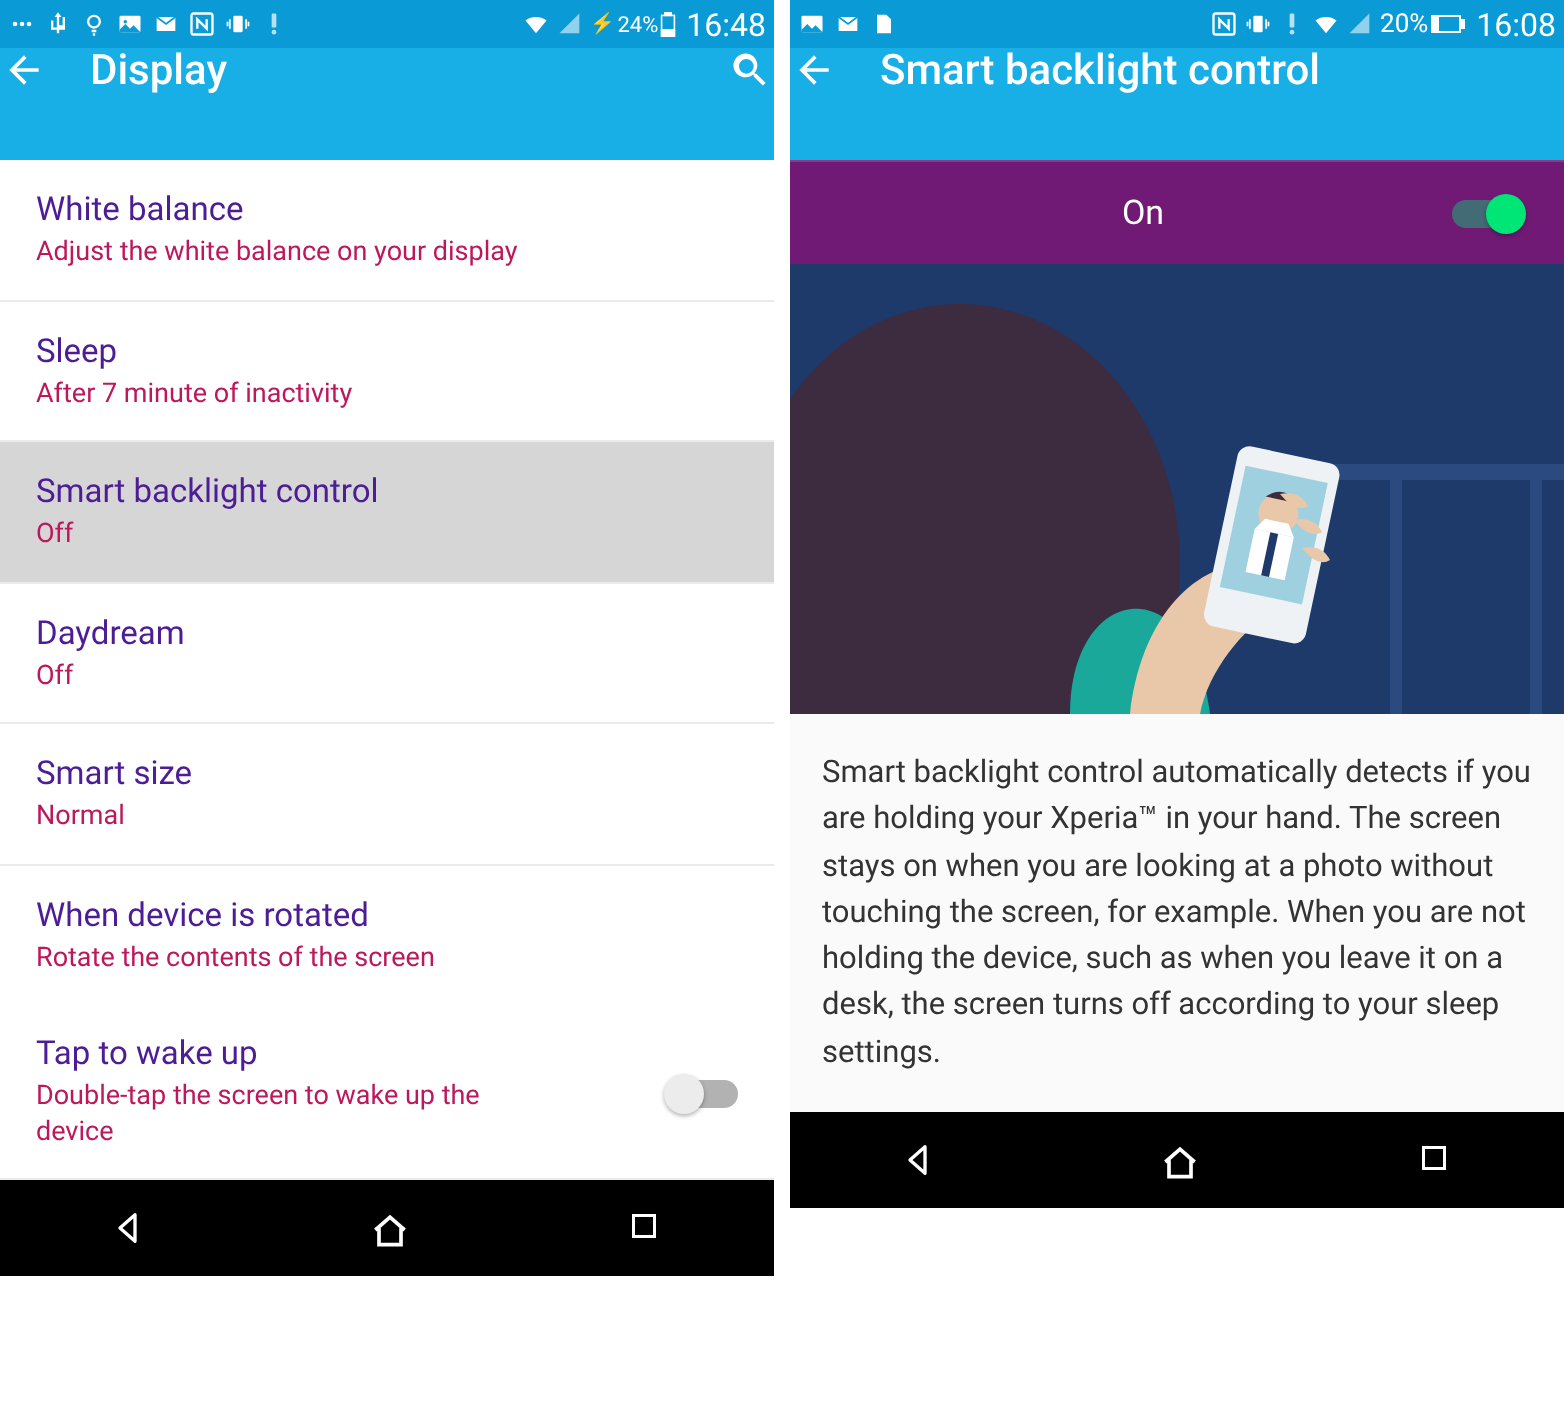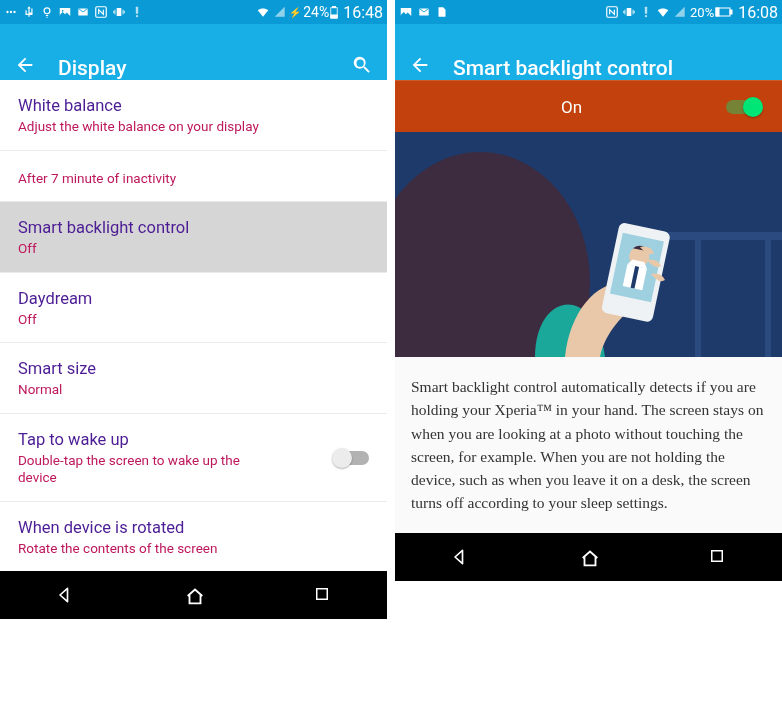--- a/index.html
+++ b/index.html
@@ -29,22 +29,22 @@
 .statusbar .sb-left { display: flex; gap: 4px; align-items: center; }
 .statusbar .sb-right { margin-left: auto; display: flex; gap: 3px; align-items: center; }
 .sb-ic { width: 14px; height: 14px; display: inline-flex; align-items: center; justify-content: center; }
 .sb-clock { font-weight: 400; font-size: 16px; margin-left: 2px; }
 .batt { display: inline-flex; align-items: center; gap: 1px; }
 .appbar {
   background: #18aee6;
   color: #fff;
   height: 56px;
   display: flex;
-  align-items: flex-end;
-  padding: 0 14px;
+  align-items: flex-start;
+  padding: 0 1px;
   gap: 22px;
 }
 .appbar .title { font-size: 21px; font-weight: 500; }
 .appbar .spacer { flex: 1; }
 .list { flex: 1; background: #fff; }
 .row {
   padding: 16px 18px 14px;
   border-bottom: 1px solid #eaeaea;
   display: flex;
   align-items: center;
@@ -64,40 +64,40 @@
   background: #ececec; box-shadow: 0 1px 2px rgba(0,0,0,.3);
 }
 .navbar {
   height: 48px; background: #000; display: flex;
   justify-content: space-around; align-items: center;
 }
 .navbar .nb-ic { width: 20px; height: 20px; color: #fff; }
 
 
 .togglebar {
-  background: #c2410c; color: #fff; height: 52px;
+  background: #701a75; color: #fff; height: 52px;
   display: flex; align-items: center; padding: 0 22px;
   border-top: 1px solid rgba(255,255,255,.15);
 }
 .togglebar .lbl { flex: 1; text-align: center; font-size: 17px; }
 .togglebar .switch-on {
   width: 34px; height: 14px; border-radius: 7px;
   background: rgba(0,230,118,.4); position: relative;
 }
 .togglebar .switch-on::after {
   content: ""; position: absolute; right: -3px; top: -3px;
   width: 20px; height: 20px; border-radius: 50%;
   background: #00e676; box-shadow: 0 1px 2px rgba(0,0,0,.3);
 }
 .illus {
   width: 100%; height: 225px; display: block;
 }
 .desc {
   padding: 18px 16px; background: #fafafa;
-  font-size: 15.5px; color: #333; line-height: 1.5; font-family: Liberation Serif, serif;
+  font-size: 15.5px; color: #333; line-height: 1.5;
 }
 </style>
 </head>
 <body>
 
 <div class="phone">
   <div class="statusbar">
     <div class="sb-left">
       <span class="sb-ic">
         <svg viewBox="0 0 24 24" width="14" height="14" fill="#fff">
@@ -155,21 +155,21 @@
             <path d="M12 20l9-11c-5-4-13-4-18 0l9 11z"></path>
           </svg>
       </span>
       <span class="sb-ic">
         <svg viewBox="0 0 24 24" width="14" height="14" fill="#fff" opacity=".55">
             <path d="M3 20L20 3v17H3z"></path>
           </svg>
       </span>
       <span class="batt">
         <span style="font-size:10px">⚡</span>
-        <span style="font-size:14px">24%</span>
+        <span style="font-size:11px">24%</span>
         <svg viewBox="0 0 10 16" width="8" height="13" fill="none" stroke="#fff">
             <rect x="1" y="2" width="8" height="13"></rect>
             <rect x="3" y="0" width="4" height="2" fill="#fff"></rect>
             <rect x="1" y="11" width="8" height="4" fill="#fff"></rect>
           </svg>
       </span>
       <span class="sb-clock">16:48</span>
     </div>
   </div>
 
@@ -190,20 +190,21 @@
 
   <div class="list">
     <div class="row">
       <div class="txt">
         <div class="ttl">White balance</div>
         <div class="sub">Adjust the white balance on your display</div>
       </div>
     </div>
     <div class="row">
       <div class="txt">
+        <div class="ttl">Sleep</div>
         <div class="sub">After 7 minute of inactivity</div>
       </div>
     </div>
     <div class="row selected">
       <div class="txt">
         <div class="ttl">Smart backlight control</div>
         <div class="sub">Off</div>
       </div>
     </div>
     <div class="row">
@@ -211,32 +212,32 @@
         <div class="ttl">Daydream</div>
         <div class="sub">Off</div>
       </div>
     </div>
     <div class="row">
       <div class="txt">
         <div class="ttl">Smart size</div>
         <div class="sub">Normal</div>
       </div>
     </div>
+    <div class="row" style="border-bottom:none">
+      <div class="txt">
+        <div class="ttl">When device is rotated</div>
+        <div class="sub">Rotate the contents of the screen</div>
+      </div>
+    </div>
     <div class="row">
       <div class="txt">
         <div class="ttl">Tap to wake up</div>
         <div class="sub" style="max-width:260px">Double-tap the screen to wake up the device</div>
       </div>
       <div class="switch off"></div>
-    </div>
-    <div class="row" style="border-bottom:none">
-      <div class="txt">
-        <div class="ttl">When device is rotated</div>
-        <div class="sub">Rotate the contents of the screen</div>
-      </div>
     </div>
   </div>
 
   <div class="navbar">
     <span class="nb-ic">
       <svg viewBox="0 0 24 24" width="20" height="20" fill="none" stroke="#fff" stroke-width="2">
           <path d="M15 4L6 12l9 8z" stroke-linejoin="round"></path>
         </svg>
     </span>
     <span class="nb-ic">

